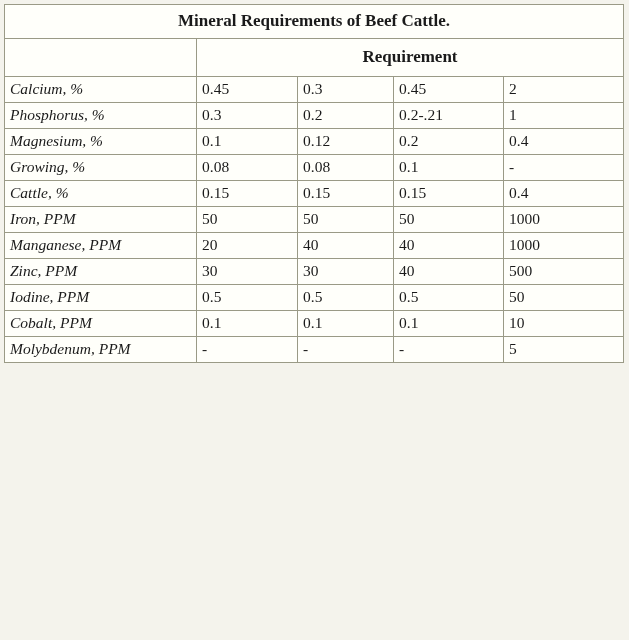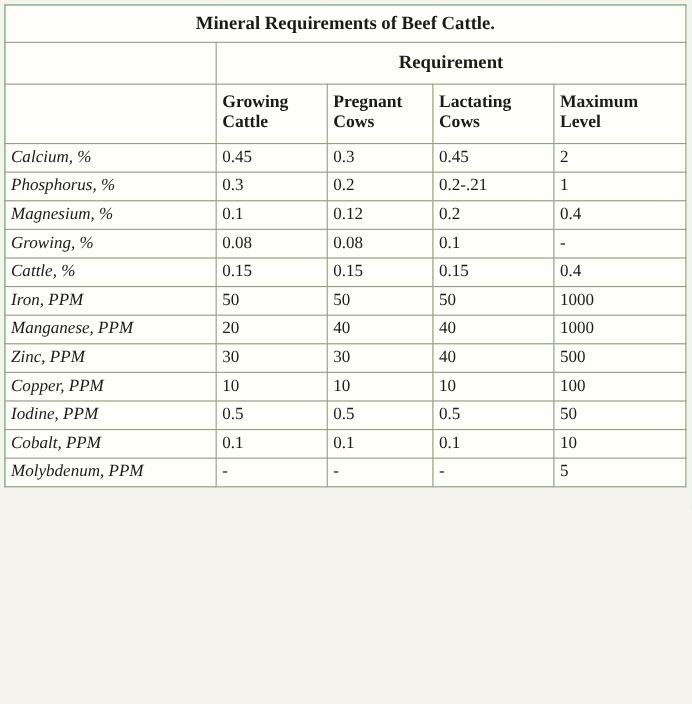--- a/index.html
+++ b/index.html
@@ -13,21 +13,21 @@
     font-family: "Liberation Serif", serif;
     overflow: hidden;
   }
   .table-wrap {
     padding: 4px 4px 0 4px;
     box-sizing: border-box;
   }
   table.mineral {
     border-collapse: collapse;
     width: 505px;
-    background: #86efac;
+    background: #1d4ed8;
     table-layout: fixed;
   }
   table.mineral td, table.mineral th {
     border: 1px solid #9a9a86;
     padding: 3px 5px 4px 5px;
     font-size: 15.5px;
     color: #1a1a1a;
     vertical-align: top;
     background: #fffffa;
     font-weight: normal;
@@ -84,27 +84,20 @@
         <col class="c4">
     </colgroup>
     <tbody>
       <tr>
         <td class="title-cell" colspan="5">Mineral Requirements of Beef Cattle.</td>
       </tr>
       <tr>
         <td class="blank-cell"></td>
         <td class="group-cell" colspan="4">Requirement</td>
       </tr>
-      <tr>
-        <td class="corner-cell"></td>
-        <td class="sub-head">Growing Cattle</td>
-        <td class="sub-head">Pregnant Cows</td>
-        <td class="sub-head">Lactating Cows</td>
-        <td class="sub-head">Maximum Level</td>
-      </tr>
 
       <tr>
         <td class="row-label">Calcium, %</td>
         <td>0.45</td>
         <td>0.3</td>
         <td>0.45</td>
         <td>2</td>
       </tr>
       <tr>
         <td class="row-label">Phosphorus, %</td>
@@ -149,27 +142,20 @@
         <td>1000</td>
       </tr>
       <tr>
         <td class="row-label">Zinc, PPM</td>
         <td>30</td>
         <td>30</td>
         <td>40</td>
         <td>500</td>
       </tr>
       <tr>
-        <td class="row-label">Copper, PPM</td>
-        <td>10</td>
-        <td>10</td>
-        <td>10</td>
-        <td>100</td>
-      </tr>
-      <tr>
         <td class="row-label">Iodine, PPM</td>
         <td>0.5</td>
         <td>0.5</td>
         <td>0.5</td>
         <td>50</td>
       </tr>
       <tr>
         <td class="row-label">Cobalt, PPM</td>
         <td>0.1</td>
         <td>0.1</td>

